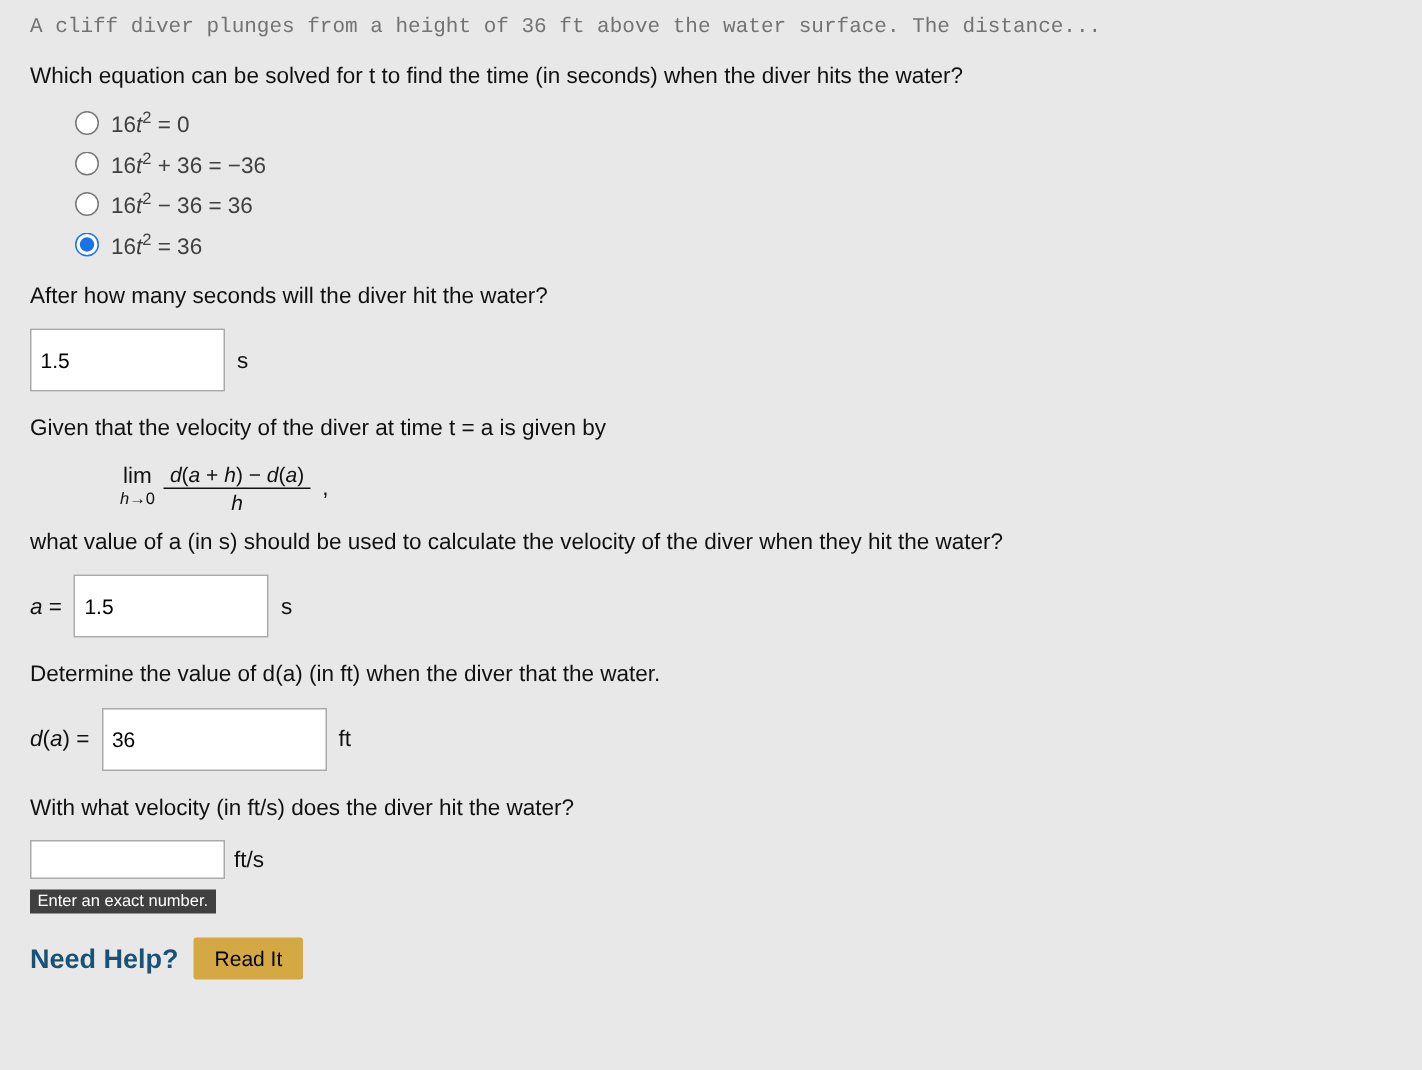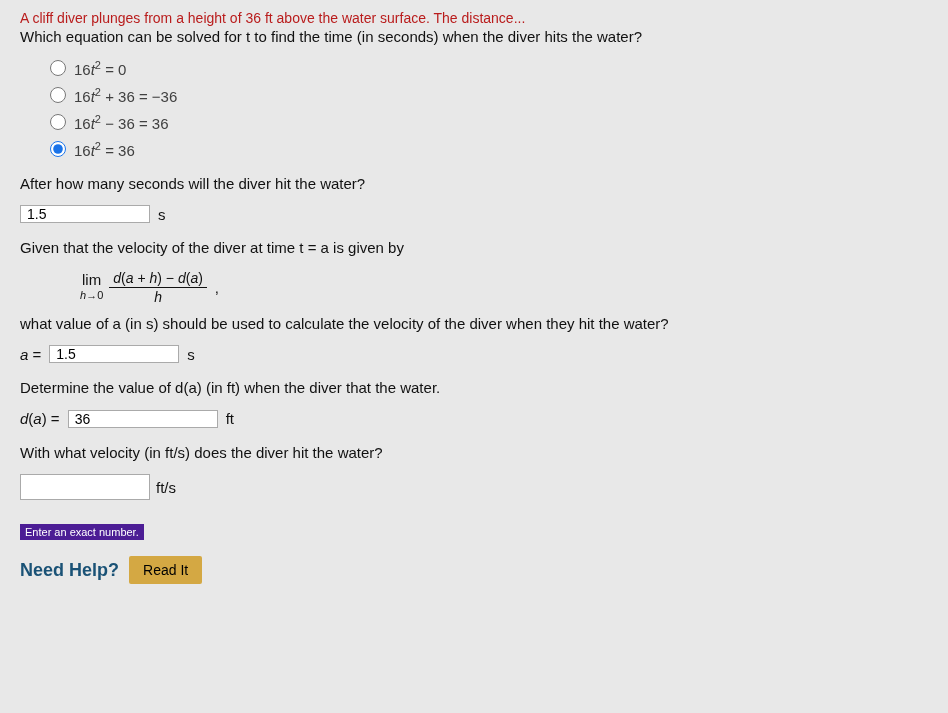--- a/index.html
+++ b/index.html
@@ -19,22 +19,24 @@
     }
 
     .page-container {
       background-color: #e8e8e8;
       padding: 10px 20px 20px 20px;
       max-width: 948px;
     }
 
     .top-text {
       font-size: 14px;
-      color: #b91c1c;
+      color: #737373;
+      margin-bottom: 14px;
       border-bottom: none;
+      font-family: Liberation Mono, monospace;
     }
 
     .question-block {
       margin-bottom: 14px;
     }
 
     .question-text {
       font-size: 15px;
       color: #111;
       margin-bottom: 10px;
@@ -73,21 +75,21 @@
       gap: 8px;
       margin-top: 6px;
       margin-bottom: 6px;
     }
 
     .answer-input {
       border: 1px solid #aaa;
       background: #fff;
       padding: 3px 6px;
       font-size: 14px;
-      height: 18px;
+      height: 42px;
       width: 130px;
       outline: none;
     }
 
     .answer-input-small {
       width: 130px;
     }
 
     .answer-input-medium {
       width: 150px;
@@ -146,26 +148,26 @@
       padding: 1px 4px 0 4px;
       font-size: 14px;
     }
 
     .comma-after {
       font-size: 15px;
       margin-left: 2px;
     }
 
     .enter-hint {
-      background-color: #4c1d95;
+      background-color: #404040;
       color: #fff;
       font-size: 11px;
       padding: 2px 5px;
       display: inline-block;
-      margin-top: 20px;
+      margin-top: 3px;
     }
 
     .velocity-input-row {
       display: flex;
       align-items: center;
       gap: 0;
       margin-top: 6px;
     }
 
     .velocity-input-box {

